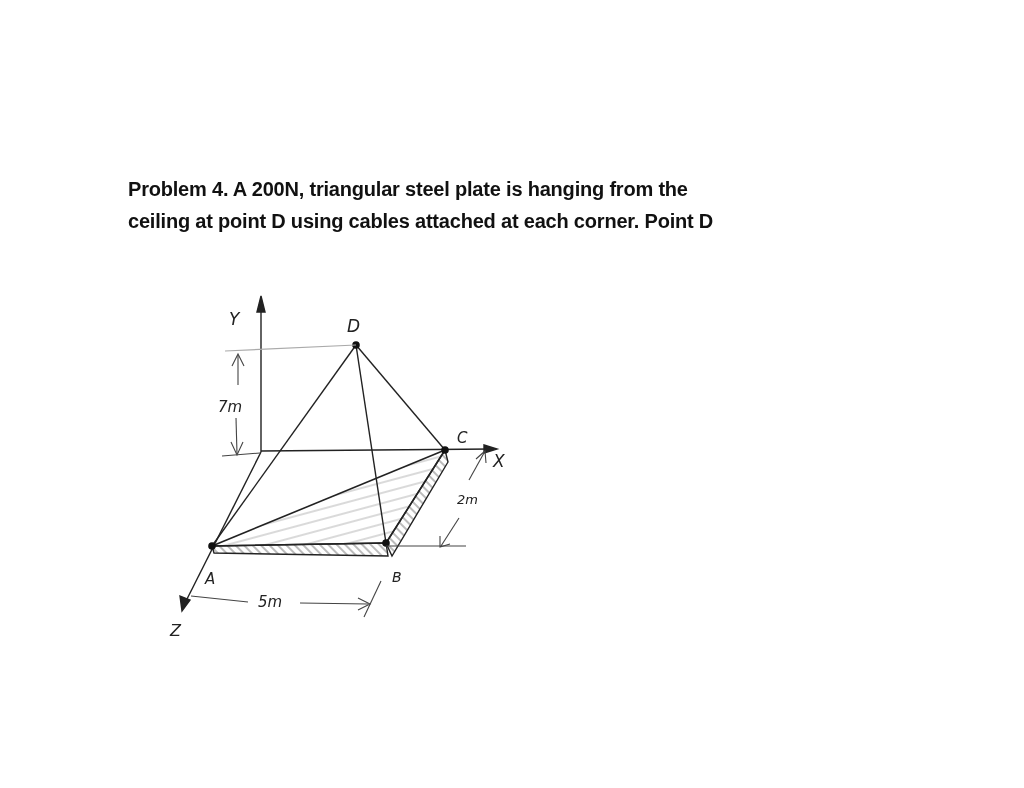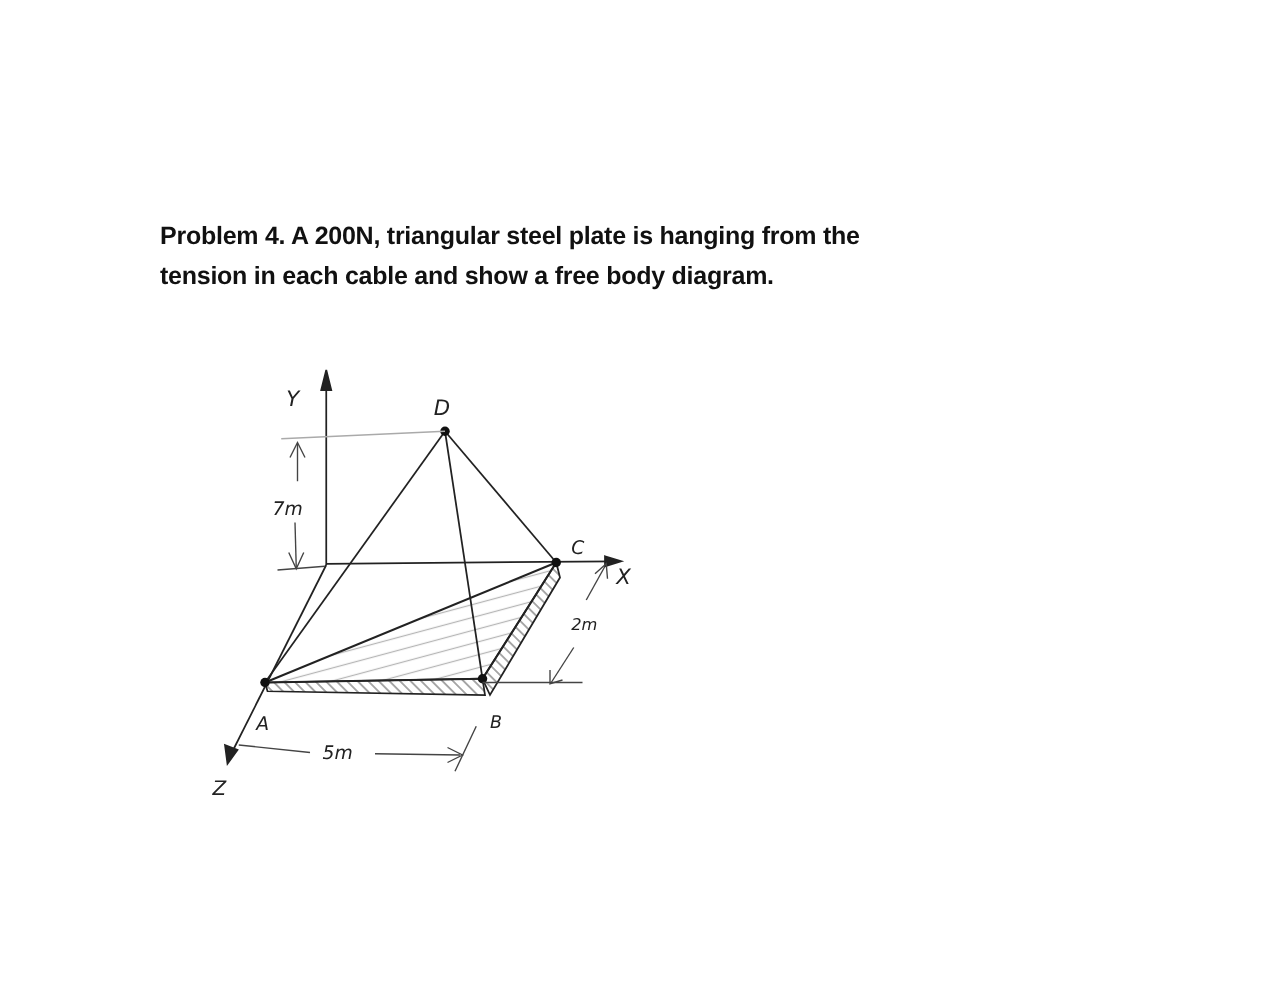--- a/index.html
+++ b/index.html
@@ -41,21 +41,21 @@
       font-family: "DejaVu Sans", sans-serif;
       font-style: italic;
       fill: #222222;
     }
   </style>
 </head>
 <body>
 
 <div class="problem-text">
   <span>Problem 4.  A 200N, triangular steel plate is hanging from the</span>
-  <span>tension in each cable and show a free body diagram.</span>
+  <span>ceiling at point D using cables attached at each corner. Point D</span>
 </div>
 
 <svg class="diagram" viewBox="0 0 1024 788" xmlns="http://www.w3.org/2000/svg">
   <defs>
     <pattern id="hatch" patternUnits="userSpaceOnUse" width="10" height="10" patternTransform="rotate(-15)">
       <line x1="0" y1="5" x2="10" y2="5" stroke="#b5b5b5" stroke-width="1"></line>
     </pattern>
     <pattern id="hatch-edge" patternUnits="userSpaceOnUse" width="6" height="6" patternTransform="rotate(45)">
       <line x1="0" y1="3" x2="6" y2="3" stroke="#777" stroke-width="1"></line>
     </pattern>

